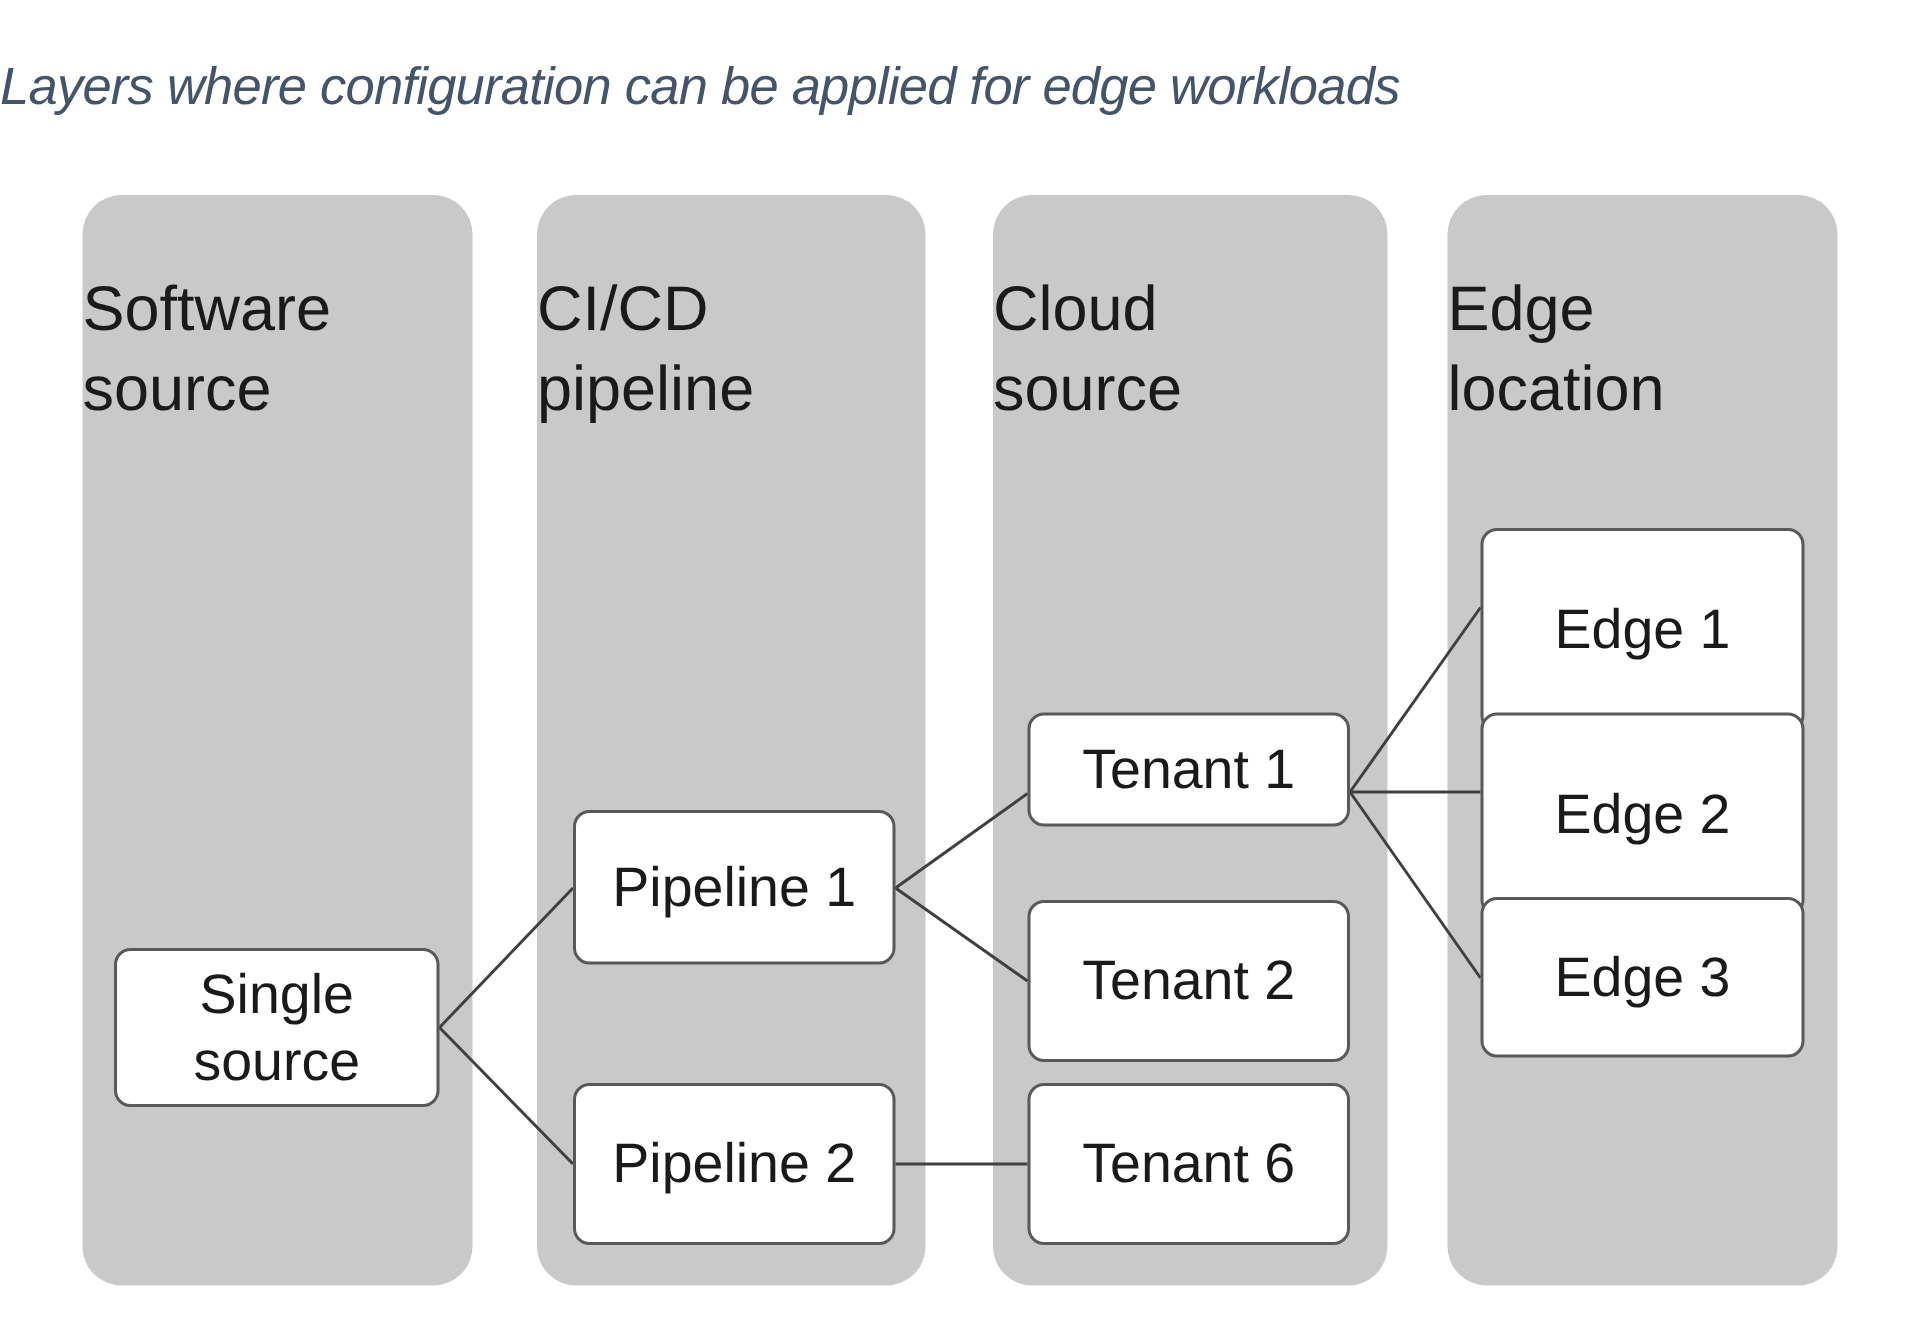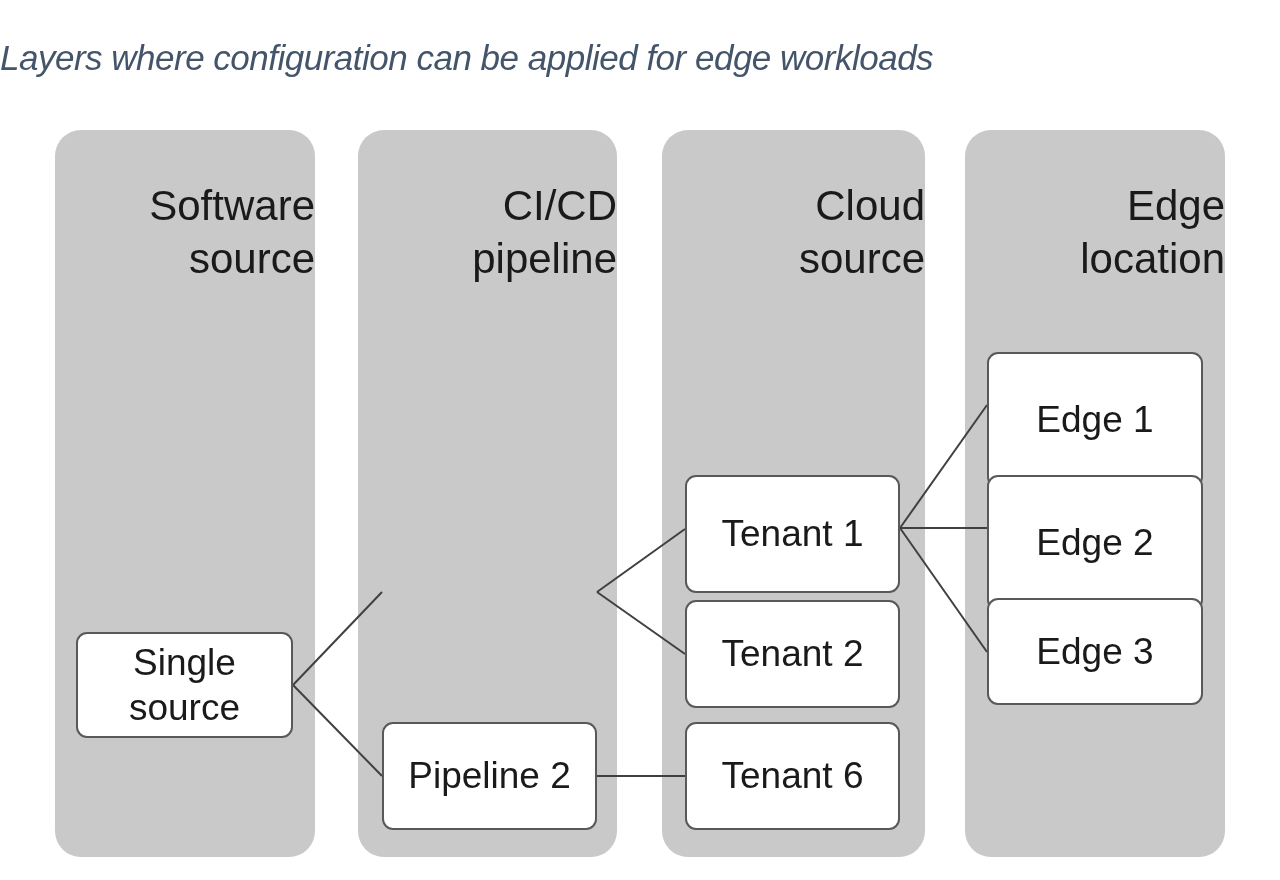--- a/index.html
+++ b/index.html
@@ -38,21 +38,21 @@
     position: absolute;
     top: 130px;
     height: 727px;
     width: 260px;
     background: var(--column-fill, #C9C9C9);
     border-radius: 26px;
     z-index: 1;
   }
   .column-label {
     margin-top: 50px;
-    text-align: right;
+    text-align: left;
     font-size: 42px;
     line-height: 1.26;
     color: var(--label-text, #1A1A1A);
     white-space: pre-line;
   }
   .col-1 { left: 55px; }
   .col-2 { left: 358px; width: 259px; }
   .col-3 { left: 662px; width: 263px; }
   .col-4 { left: 965px; }
   .connector-layer {
@@ -80,21 +80,21 @@
   .node-label {
     font-size: 37px;
     line-height: 1.22;
     text-align: center;
     color: var(--label-text, #1A1A1A);
     white-space: pre-line;
   }
   #node-single-source { left: 76px;  top: 632px; width: 217px; height: 106px; }
   #node-pipeline-1    { left: 382px; top: 540px; width: 215px; height: 103px; }
   #node-pipeline-2    { left: 382px; top: 722px; width: 215px; height: 108px; }
-  #node-tenant-1      { left: 685px; top: 475px; width: 215px; height: 118px; }
+  #node-tenant-1      { left: 685px; top: 475px; width: 215px; height: 76px; }
   #node-tenant-2      { left: 685px; top: 600px; width: 215px; height: 108px; }
   #node-tenant-3      { left: 685px; top: 722px; width: 215px; height: 108px; }
   #node-edge-1        { left: 987px; top: 352px; width: 216px; height: 136px; }
   #node-edge-2        { left: 987px; top: 475px; width: 216px; height: 136px; }
   #node-edge-3        { left: 987px; top: 598px; width: 216px; height: 107px; }
 </style>
 </head>
 <body>
 
 <div class="canvas">
@@ -126,20 +126,23 @@
     <line class="connector" x1="597" y1="776" x2="685" y2="776"></line>
     <line class="connector" x1="900" y1="528" x2="987" y2="405"></line>
     <line class="connector" x1="900" y1="528" x2="987" y2="528"></line>
     <line class="connector" x1="900" y1="528" x2="987" y2="652"></line>
   </svg>
 
   <div class="node" id="node-single-source">
     <span class="node-label">Single
 source</span>
   </div>
+  <div class="node" id="node-pipeline-1">
+    <span class="node-label">Pipeline 1</span>
+  </div>
   <div class="node" id="node-pipeline-2">
     <span class="node-label">Pipeline 2</span>
   </div>
   <div class="node" id="node-tenant-1">
     <span class="node-label">Tenant 1</span>
   </div>
   <div class="node" id="node-tenant-2">
     <span class="node-label">Tenant 2</span>
   </div>
   <div class="node" id="node-tenant-3">

